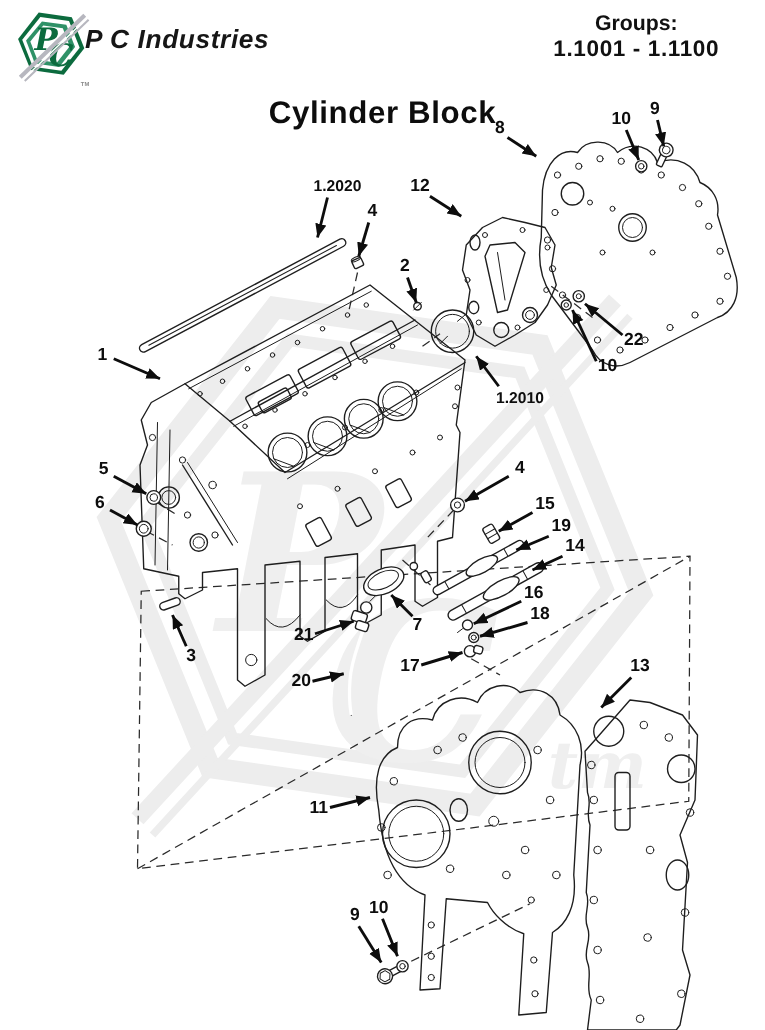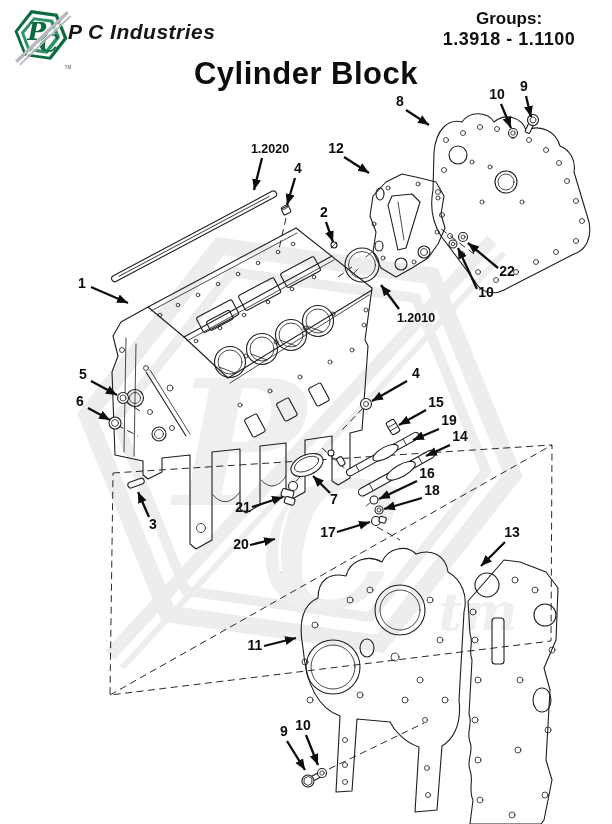--- a/index.html
+++ b/index.html
@@ -11,22 +11,22 @@
     --watermark:#ededed;
   }
   html,body{margin:0;padding:0;background:#fff;}
   .page{position:relative;width:612px;height:824px;background:#ffffff;overflow:hidden;
         font-family:"Liberation Sans",sans-serif;color:#111;}
   .brand{position:absolute;left:68px;top:20px;font-size:21px;font-weight:bold;
          font-style:italic;letter-spacing:.5px;color:#161616;white-space:nowrap;}
   .groups{position:absolute;left:425px;top:9px;width:168px;text-align:center;line-height:1.15;}
   .groups .g-label{font-size:17px;font-weight:bold;}
   .groups .g-range{font-size:18px;font-weight:bold;letter-spacing:.5px;}
-  .page-title{position:absolute;left:0;top:56px;width:612px;text-align:center;
-              font-size:31px;font-weight:bold;letter-spacing:.5px;color:#0d0d0d;}
+  .page-title{position:absolute;left:0;top:76px;width:612px;text-align:center;
+              font-size:25px;font-weight:bold;letter-spacing:.5px;color:#0d0d0d;}
   .logo-box{position:absolute;left:10px;top:5px;}
   svg text{font-family:"Liberation Sans",sans-serif;}
   .callout-label{font-size:14px;font-weight:bold;fill:#0d0d0d;text-anchor:middle;}
   .part-number{font-size:12.5px;}
   .callout-arrow{stroke:#0d0d0d;stroke-width:2.3;fill:none;}
   .ln{fill:none;stroke:var(--line);stroke-width:1.1;stroke-linejoin:round;stroke-linecap:round;}
   .lnf{fill:#ffffff;stroke:var(--line);stroke-width:1.1;stroke-linejoin:round;}
   .thin{stroke-width:.8;}
   .dash{fill:none;stroke:#2a2a2a;stroke-width:1;stroke-dasharray:7 4.5;}
   .wm{fill:none;stroke:var(--watermark);}
@@ -54,21 +54,21 @@
         <line x1="7" y1="57" x2="57" y2="9" stroke="#ffffff" stroke-width="1.2"></line>
         <line x1="8.5" y1="58" x2="58" y2="10.5" stroke="var(--pencil-gray)" stroke-width="1.6"></line>
       </g>
       <text x="52" y="62" class="tm-text">TM</text>
     </svg>
   </div>
 
   <div class="brand">P C Industries</div>
   <div class="groups">
     <div class="g-label">Groups:</div>
-    <div class="g-range">1.3918 - 1.1100</div>
+    <div class="g-range">1.1001 - 1.1100</div>
   </div>
   <div class="page-title">Cylinder Block</div>
 
   <svg id="diagram-svg" width="612" height="824" viewBox="0 0 612 824" style="position:absolute;left:0;top:0;">
     <defs>
       <marker id="arrowhead" markerUnits="userSpaceOnUse" markerWidth="12" markerHeight="10" refX="11" refY="4.5" orient="auto">
         <polygon points="0,0 11,4.5 0,9" fill="#0d0d0d"></polygon>
       </marker>
     </defs>
 

